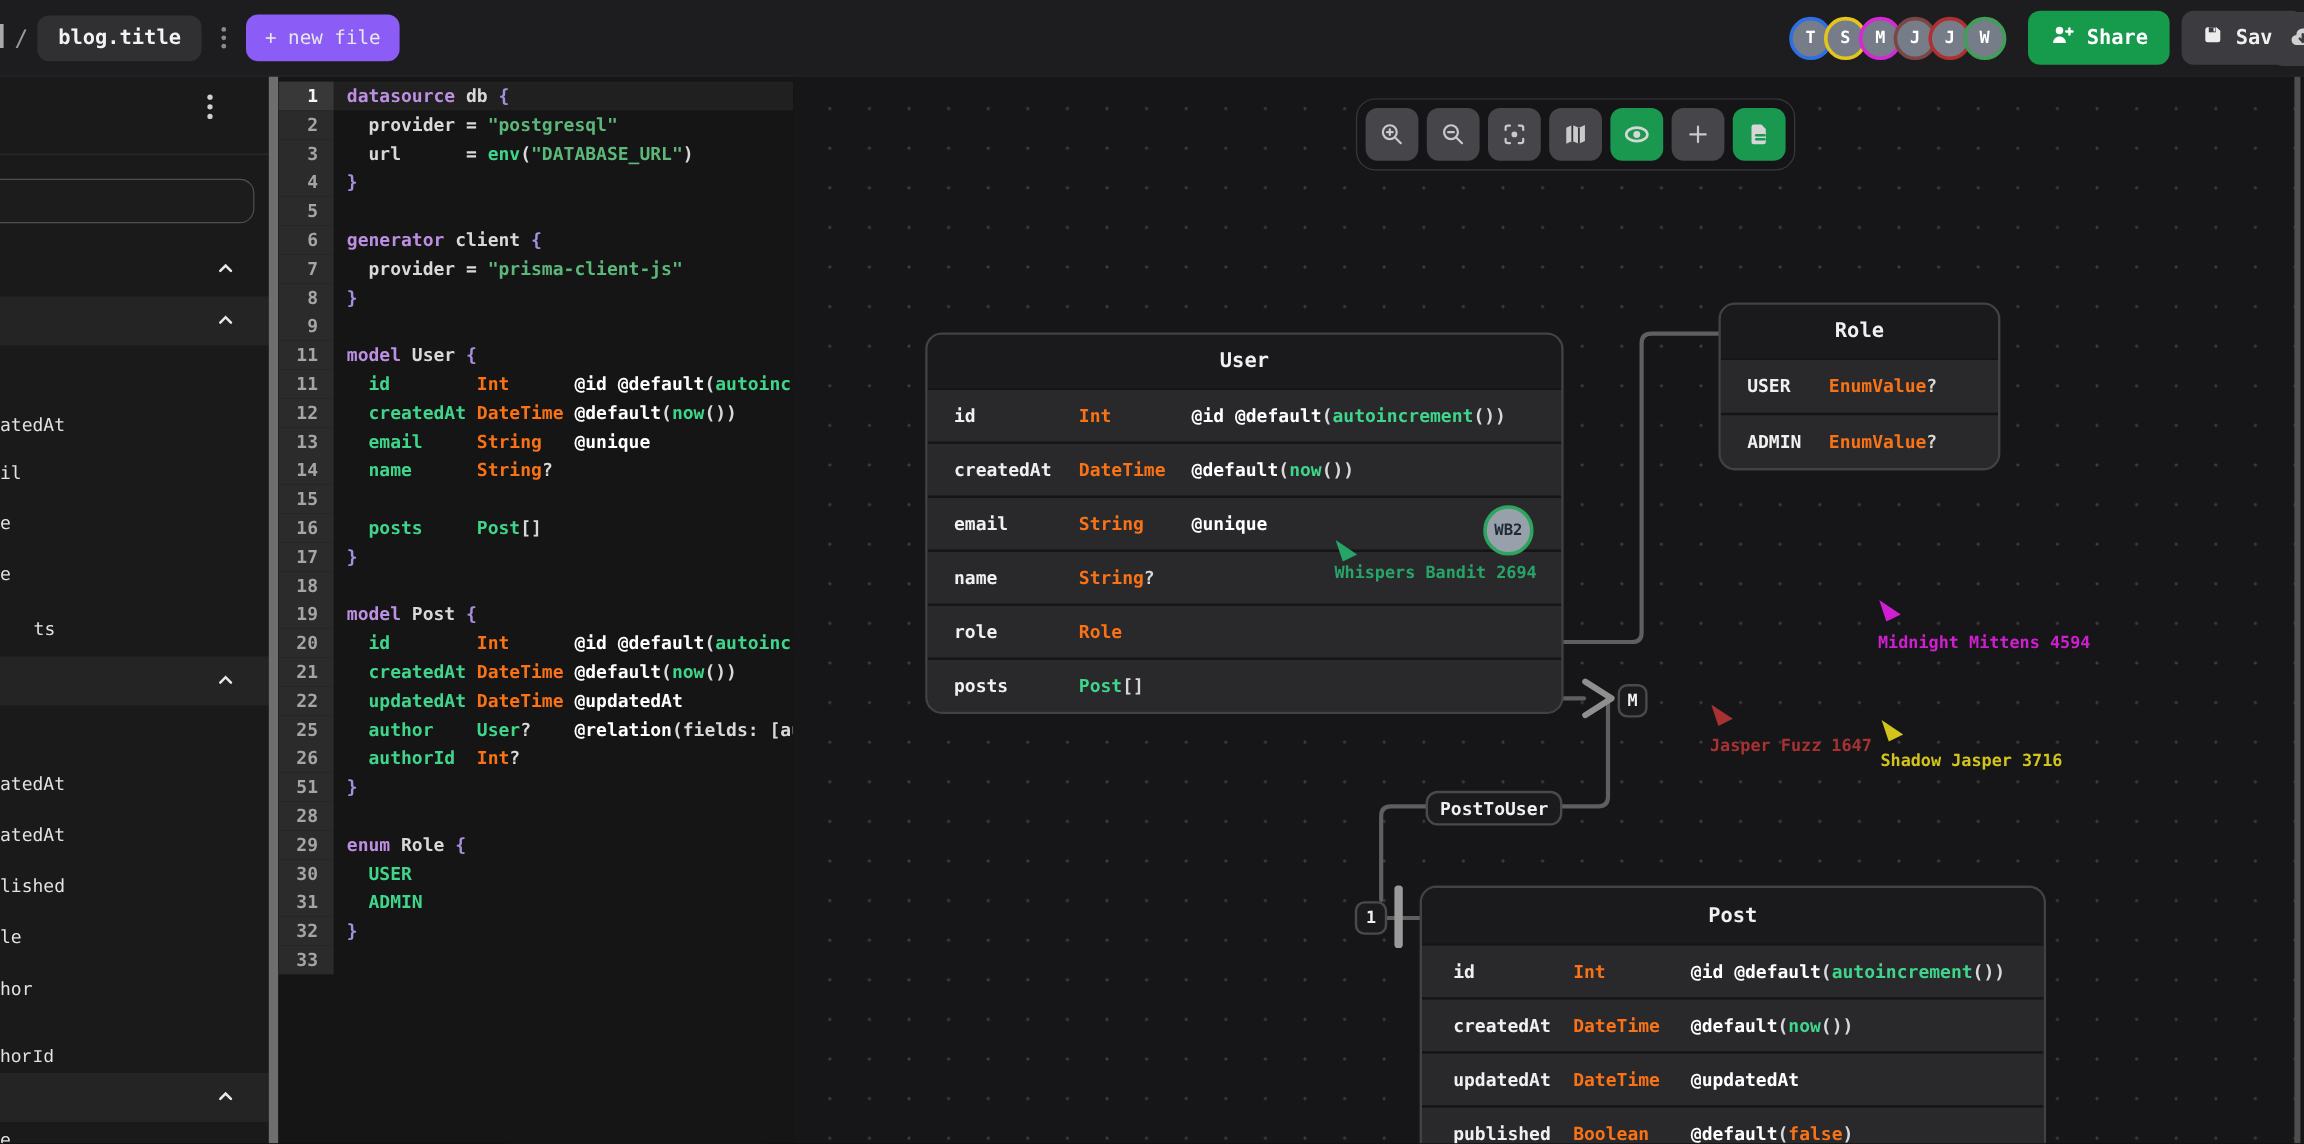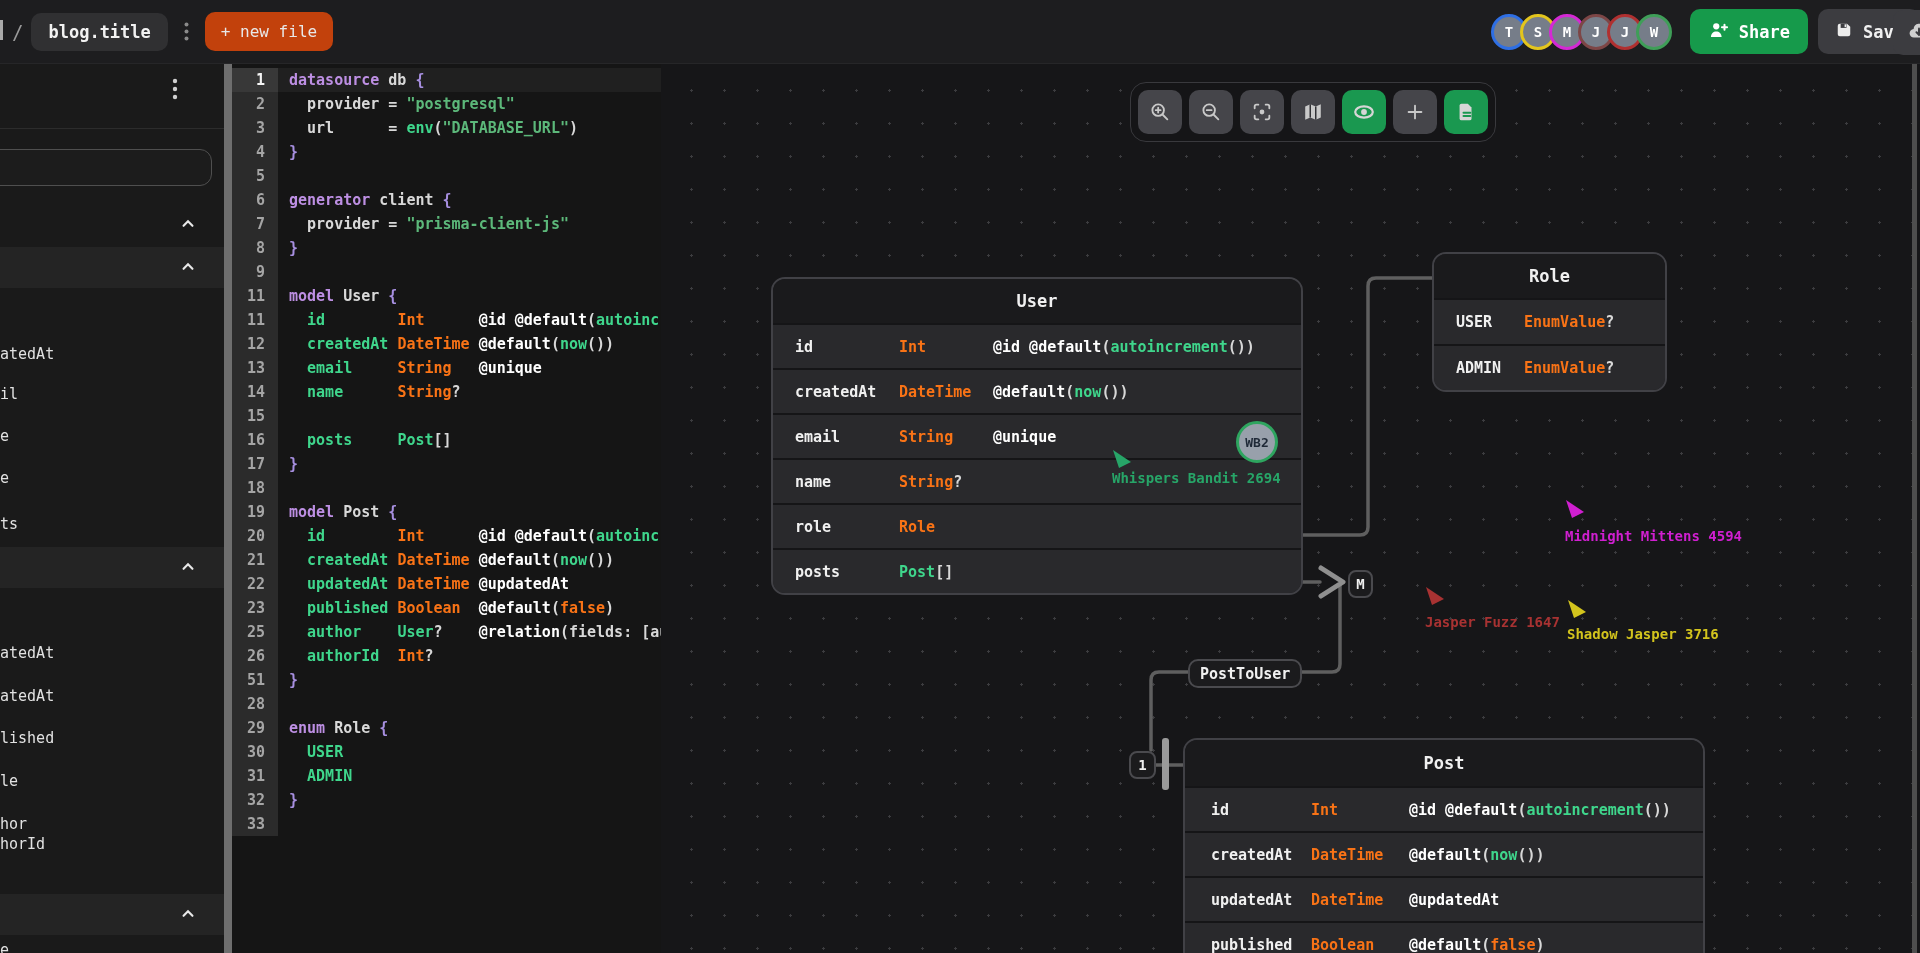--- a/index.html
+++ b/index.html
@@ -8,21 +8,21 @@
   .app { position:relative; width:1920px; height:953px; background:#151515; overflow:hidden; }
 
   
   .topbar { position:absolute; left:0; top:0; width:1920px; height:64px; background:#1d1d1f;
             display:flex; align-items:center; padding-left:6px; border-bottom:1px solid #262628; }
   .edge-frag { position:absolute; left:0; top:20px; width:3px; height:20px; background:#a9a9a9; }
   .slash { color:#9a9a9a; font-size:19px; margin:0 8px 0 6px; }
   .file-tab { background:#303032; border-radius:10px; padding:9px 17px; color:#f2f2f2;
               font-size:17px; font-weight:bold; }
   .tb-kebab { margin:0 16px; display:flex; align-items:center; }
-  .btn-newfile { background:#c2410c; border-radius:10px; padding:10px 16px; color:#e8e8e8; font-size:16px; }
+  .btn-newfile { background:#8b5cf6; border-radius:10px; padding:10px 16px; color:#e8e8e8; font-size:16px; }
   .tb-right { margin-left:auto; display:flex; align-items:center; gap:10px; padding-right:0; }
   .avatar-stack { display:flex; margin-right:8px; }
   .avatar { width:36px; height:36px; border-radius:50%; border:3px solid #888; background:#767d89;
             color:#fff; font-size:14px; font-weight:bold; display:flex; align-items:center;
             justify-content:center; margin-left:-7px; }
   .btn-share { background:#169a4b; border-radius:10px; padding:0 18px; height:45px; color:#fff;
                font-size:17px; font-weight:bold; display:flex; align-items:center; gap:9px; }
   .btn-save  { background:#3c3c40; border-radius:10px; padding:0 16px; height:45px; color:#f0f0f0;
                font-size:17px; font-weight:bold; display:flex; align-items:center; gap:9px; }
   .btn-cloud { position:absolute; left:1893px; top:10px; width:52px; height:45px; background:#3c3c40;
@@ -188,36 +188,36 @@
         <svg class="chev" viewBox="0 0 18 18">
             <polyline points="4,11 9,6 14,11" fill="none" stroke="#e8e8e8" stroke-width="2.4" stroke-linecap="round"></polyline>
           </svg>
       </span>
     </div>
     <div id="sb-g1">
         <div class="sb-item" style="top: 276px;">atedAt</div>
         <div class="sb-item" style="top: 316px;">il</div>
         <div class="sb-item" style="top: 358px;">e</div>
         <div class="sb-item" style="top: 400px;">e</div>
-        <div class="sb-item" style="top: 446px;">ts</div>
+        <div class="sb-item" style="top: 446px; padding-left: 28px;">ts</div>
       </div>
     <div class="sb-band" style="top:483px">
       <span class="sb-chevron">
         <svg class="chev" viewBox="0 0 18 18">
             <polyline points="4,11 9,6 14,11" fill="none" stroke="#e8e8e8" stroke-width="2.4" stroke-linecap="round"></polyline>
           </svg>
       </span>
     </div>
     <div id="sb-g2">
         <div class="sb-item" style="top: 575px;">atedAt</div>
         <div class="sb-item" style="top: 618px;">atedAt</div>
         <div class="sb-item" style="top: 660px;">lished</div>
         <div class="sb-item" style="top: 703px;">le</div>
         <div class="sb-item" style="top: 746px;">hor</div>
-        <div class="sb-item" style="top: 766px;">horId</div>
+        <div class="sb-item" style="top: 804px; font-family: Liberation Mono, monospace;">horId</div>
       </div>
     <div class="sb-band" style="top:830px">
       <span class="sb-chevron">
         <svg class="chev" viewBox="0 0 18 18">
             <polyline points="4,11 9,6 14,11" fill="none" stroke="#e8e8e8" stroke-width="2.4" stroke-linecap="round"></polyline>
           </svg>
       </span>
     </div>
     <div id="sb-g3">
         <div class="sb-item" style="top: 872px;">e</div>
@@ -243,21 +243,20 @@
         <div class="cline"><span class="ln">13</span><span class="code"><span class="tk-pl">  </span><span class="tk-field">email</span><span class="tk-pl">     </span><span class="tk-type">String</span><span class="tk-pl">   </span><span class="tk-attr">@unique</span></span></div>
         <div class="cline"><span class="ln">14</span><span class="code"><span class="tk-pl">  </span><span class="tk-field">name</span><span class="tk-pl">      </span><span class="tk-type">String</span><span class="tk-pl">?</span></span></div>
         <div class="cline"><span class="ln">15</span></div>
         <div class="cline"><span class="ln">16</span><span class="code"><span class="tk-pl">  </span><span class="tk-field">posts</span><span class="tk-pl">     </span><span class="tk-tref">Post</span><span class="tk-pl">[]</span></span></div>
         <div class="cline"><span class="ln">17</span><span class="code"><span class="tk-br">}</span></span></div>
         <div class="cline"><span class="ln">18</span><span class="code"></span></div>
         <div class="cline"><span class="ln">19</span><span class="code"><span class="tk-kw">model</span><span class="tk-pl"> Post </span><span class="tk-br">{</span></span></div>
         <div class="cline"><span class="ln">20</span><span class="code"><span class="tk-pl">  </span><span class="tk-field">id</span><span class="tk-pl">        </span><span class="tk-type">Int</span><span class="tk-pl">      </span><span class="tk-attr">@id @default</span><span class="tk-pl">(</span><span class="tk-fn">autoincrement</span></span></div>
         <div class="cline"><span class="ln">21</span><span class="code"><span class="tk-pl">  </span><span class="tk-field">createdAt</span><span class="tk-pl"> </span><span class="tk-type">DateTime</span><span class="tk-pl"> </span><span class="tk-attr">@default</span><span class="tk-pl">(</span><span class="tk-fn">now</span><span class="tk-pl">())</span></span></div>
         <div class="cline"><span class="ln">22</span><span class="code"><span class="tk-pl">  </span><span class="tk-field">updatedAt</span><span class="tk-pl"> </span><span class="tk-type">DateTime</span><span class="tk-pl"> </span><span class="tk-attr">@updatedAt</span></span></div>
-        <div class="cline"><span class="ln">23</span><span class="code"><span class="tk-pl">  </span><span class="tk-field">published</span><span class="tk-pl"> </span><span class="tk-type">Boolean</span><span class="tk-pl">  </span><span class="tk-attr">@default</span><span class="tk-pl">(</span><span class="tk-type">false</span><span class="tk-pl">)</span></span></div>
         <div class="cline"><span class="ln">25</span><span class="code"><span class="tk-pl">  </span><span class="tk-field">author</span><span class="tk-pl">    </span><span class="tk-tref">User</span><span class="tk-pl">?</span><span class="tk-pl">    </span><span class="tk-attr">@relation</span><span class="tk-pl">(fields: [authorId], references: [id])</span></span></div>
         <div class="cline"><span class="ln">26</span><span class="code"><span class="tk-pl">  </span><span class="tk-field">authorId</span><span class="tk-pl">  </span><span class="tk-type">Int</span><span class="tk-pl">?</span></span></div>
         <div class="cline"><span class="ln">51</span><span class="code"><span class="tk-br">}</span></span></div>
         <div class="cline"><span class="ln">28</span><span class="code"></span></div>
         <div class="cline"><span class="ln">29</span><span class="code"><span class="tk-kw">enum</span><span class="tk-pl"> Role </span><span class="tk-br">{</span></span></div>
         <div class="cline"><span class="ln">30</span><span class="code"><span class="tk-pl">  </span><span class="tk-field">USER</span></span></div>
         <div class="cline"><span class="ln">31</span><span class="code"><span class="tk-pl">  </span><span class="tk-field">ADMIN</span></span></div>
         <div class="cline"><span class="ln">32</span><span class="code"><span class="tk-br">}</span></span></div>
         <div class="cline"><span class="ln">33</span><span class="code"></span></div>
       </div>

